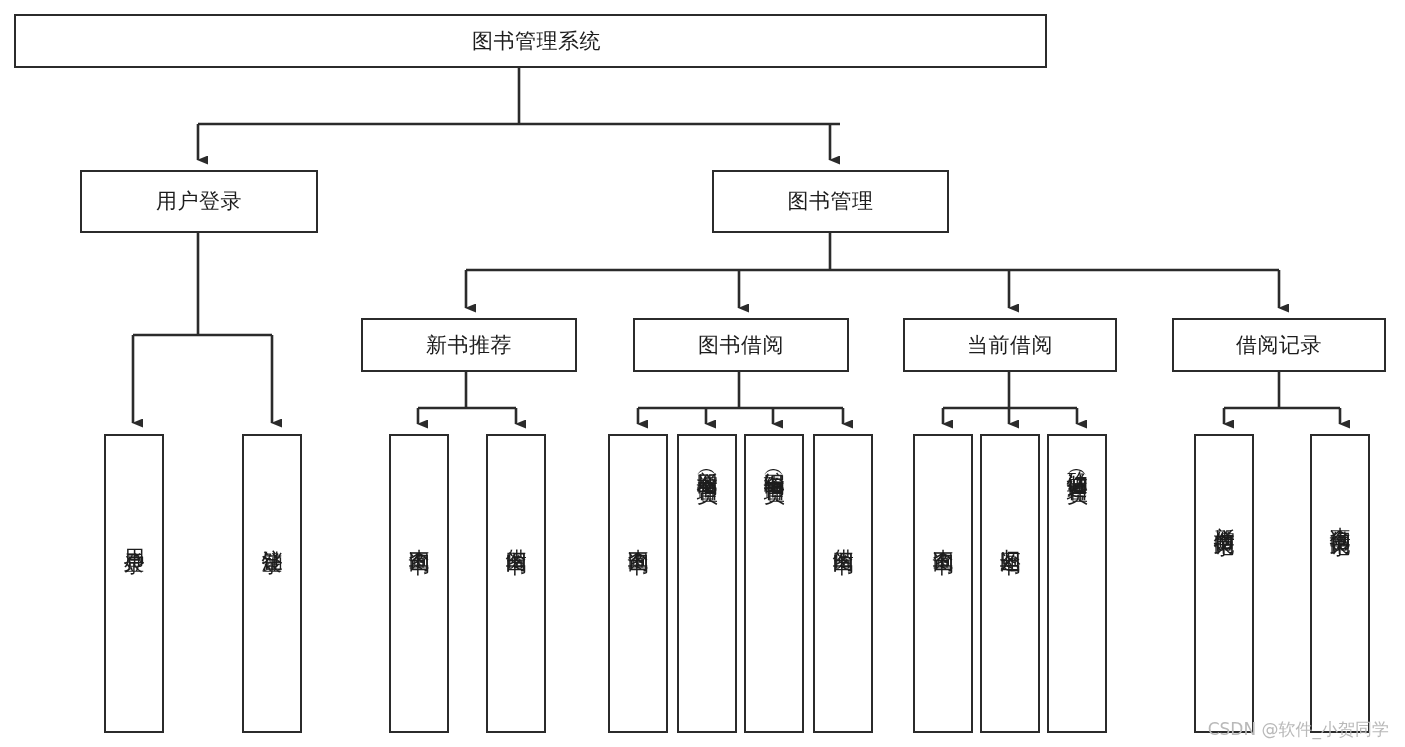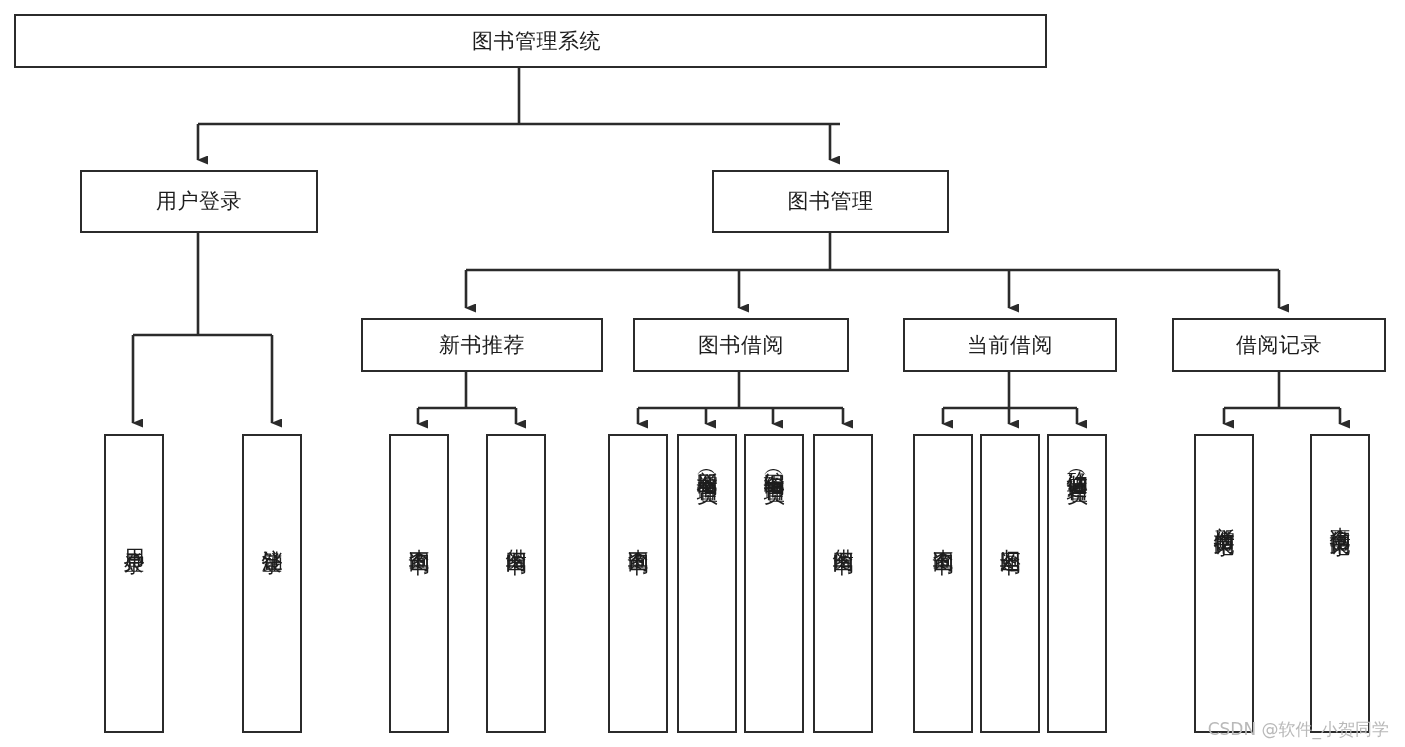--- a/index.html
+++ b/index.html
@@ -126,21 +126,21 @@
     <span class="node-label-h">图书管理系统</span>
   </div>
 
   <div class="node-box" style="left:80px; top:170px; width:238px; height:63px;">
     <span class="node-label-h">用户登录</span>
   </div>
   <div class="node-box" style="left:712px; top:170px; width:237px; height:63px;">
     <span class="node-label-h">图书管理</span>
   </div>
 
-  <div class="node-box" style="left:361px; top:318px; width:242px; height:54px;">
+  <div class="node-box" style="left:361px; top:318px; width:216px; height:54px;">
     <span class="node-label-h">新书推荐</span>
   </div>
   <div class="node-box" style="left:633px; top:318px; width:216px; height:54px;">
     <span class="node-label-h">图书借阅</span>
   </div>
   <div class="node-box" style="left:903px; top:318px; width:214px; height:54px;">
     <span class="node-label-h">当前借阅</span>
   </div>
   <div class="node-box" style="left:1172px; top:318px; width:214px; height:54px;">
     <span class="node-label-h">借阅记录</span>

